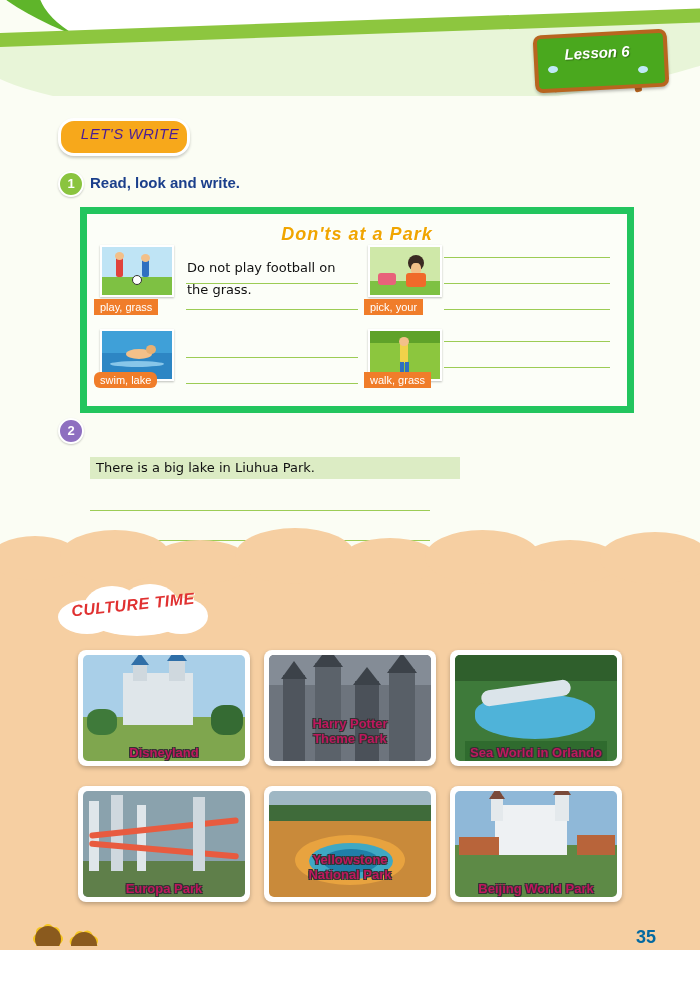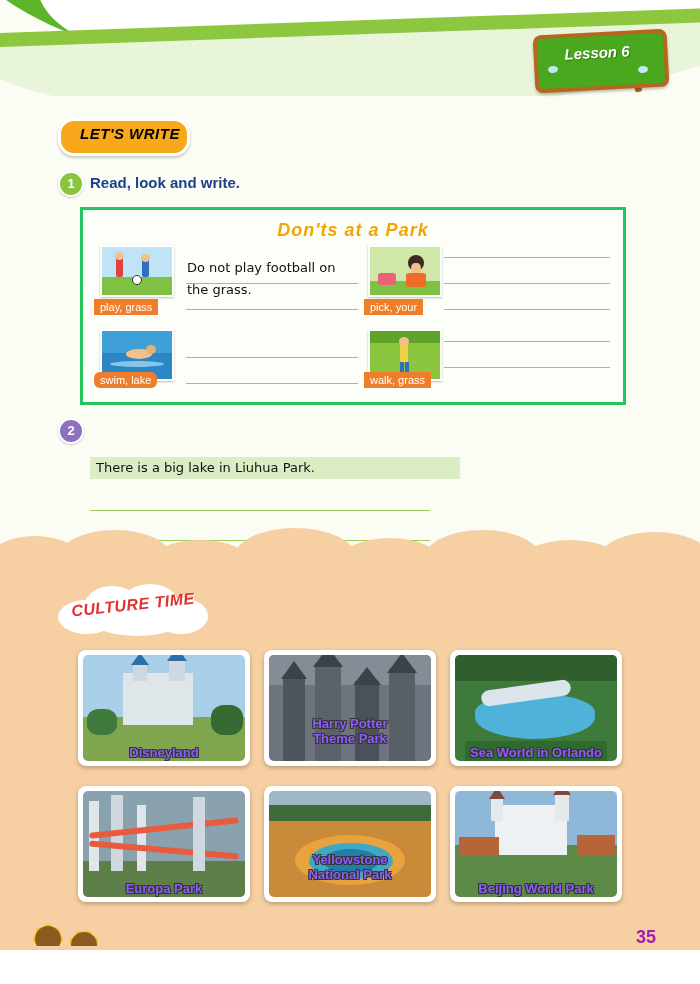--- a/index.html
+++ b/index.html
@@ -37,33 +37,33 @@
      transform:rotate(-3deg);text-shadow:1px 1px 1px rgba(0,0,0,.3);}
   .sign-leg{position:absolute;width:7px;height:16px;background:#b8651f;top:44px;border-radius:2px;}
   .sign-leg.l{left:18px;transform:rotate(10deg);}
   .sign-leg.r{left:100px;transform:rotate(-10deg);}
   .sign-dot{position:absolute;width:10px;height:7px;border-radius:50%;background:#bfe8f7;top:34px;transform:rotate(-3deg);}
 
   
   .lets-write{position:absolute;left:58px;top:118px;width:126px;height:32px;
      background:#f7a81b;border-radius:16px;border:3px solid #ffffff;
      box-shadow:0 2px 3px rgba(0,0,0,.2);}
-  .lets-write span{display:block;text-align:center;line-height:26px;color:#000000;
-     font-size:15px;font-weight:bold;font-style:italic;letter-spacing:.5px;padding-left:12px;}
+  .lets-write span{display:block;text-align:center;line-height:26px;color:#4c1d95;
+     font-size:15px;font-weight:normal;font-style:italic;letter-spacing:.5px;padding-left:12px;}
 
   
   .num{position:absolute;width:22px;height:22px;border-radius:50%;
      background:#8ac43f;color:#ffffff;font-size:13px;font-weight:bold;
      text-align:center;line-height:22px;border:2px solid #ffffff;
      box-shadow:0 1px 2px rgba(0,0,0,.2);}
   .num.purple{background:#8e6fc0;}
   .task{position:absolute;color:#1b3f8b;font-size:15px;font-weight:bold;}
 
   .box1{position:absolute;left:80px;top:207px;width:540px;height:192px;
-     border:3px solid #22c55e;background:rgba(255,255,255,.4);}
+     border:7px solid #22c55e;background:rgba(255,255,255,.4);}
   .box1-title{position:absolute;left:0;top:10px;width:540px;text-align:center;
      color:#f0a500;font-size:18px;font-weight:bold;font-style:italic;
      letter-spacing:1px;text-shadow:1px 1px 0 #ffffff;}
 
   .thumb{position:absolute;width:70px;height:48px;border:2px solid #ffffff;
      box-shadow:0 1px 2px rgba(0,0,0,.25);overflow:hidden;}
   .caption{position:absolute;background:#f07d2a;color:#ffffff;font-size:11px;
      padding:2px 6px;white-space:nowrap;}
 
   .wline{position:absolute;height:0;border-bottom:1px solid #9ccc55;}
@@ -90,25 +90,25 @@
 
   .famous{position:absolute;left:200px;top:605px;width:360px;text-align:center;
      color:#6fb52c;font-size:18px;font-weight:bold;font-style:italic;
      text-shadow:1px 1px 0 #ffffff;letter-spacing:.5px;}
 
   .card{position:absolute;width:172px;height:116px;background:#ffffff;
      border-radius:8px;box-shadow:0 2px 4px rgba(0,0,0,.25);padding:5px;box-sizing:border-box;}
   .card .pic{position:absolute;left:5px;top:5px;width:162px;height:106px;
      border-radius:5px;overflow:hidden;}
   .card .label{position:absolute;left:0;bottom:6px;width:172px;text-align:center;
-     color:#8b5cf6;font-size:13px;font-weight:bold;
+     color:#be185d;font-size:13px;font-weight:bold;
      text-shadow:-1px -1px 0 #333,1px -1px 0 #333,-1px 1px 0 #333,1px 1px 0 #333;
      line-height:15px;}
 
-  .pagenum{position:absolute;right:44px;bottom:36px;color:#a21caf;
+  .pagenum{position:absolute;right:44px;bottom:36px;color:#0369a1;
      font-size:18px;font-weight:bold;}
 
   .sunflower{position:absolute;left:30px;bottom:10px;width:90px;height:60px;}
   .petal{position:absolute;width:16px;height:30px;background:#f6c61f;border-radius:50%;}
   .center{position:absolute;width:26px;height:26px;border-radius:50%;background:#8a5a1e;}
   .bottom-white{position:absolute;left:0;bottom:0;width:700px;height:34px;background:#ffffff;}
   .bottom-strip{position:absolute;left:0;bottom:34px;width:700px;height:4px;background:#f6cfa2;}
 </style>
 </head>
 <body>

